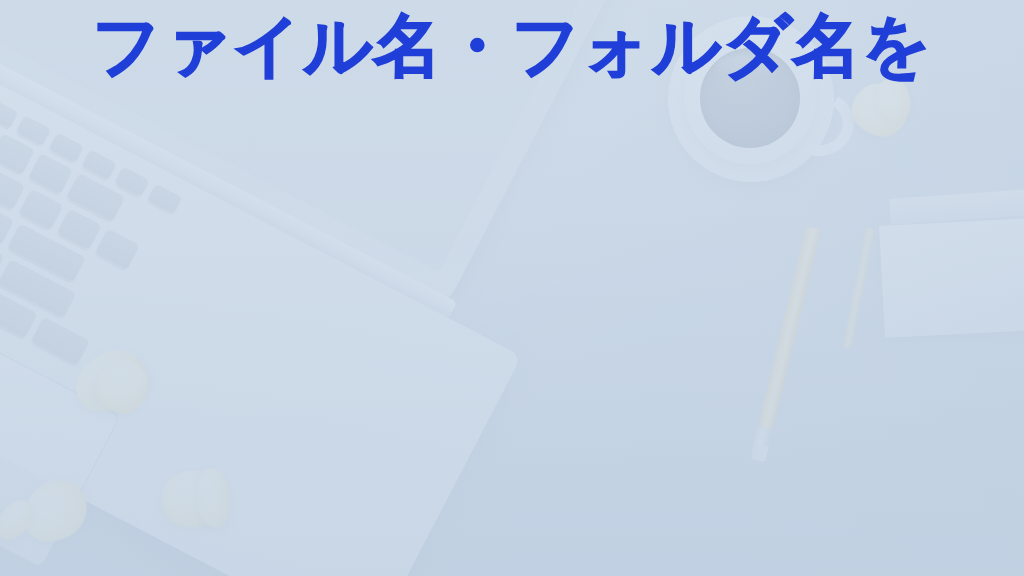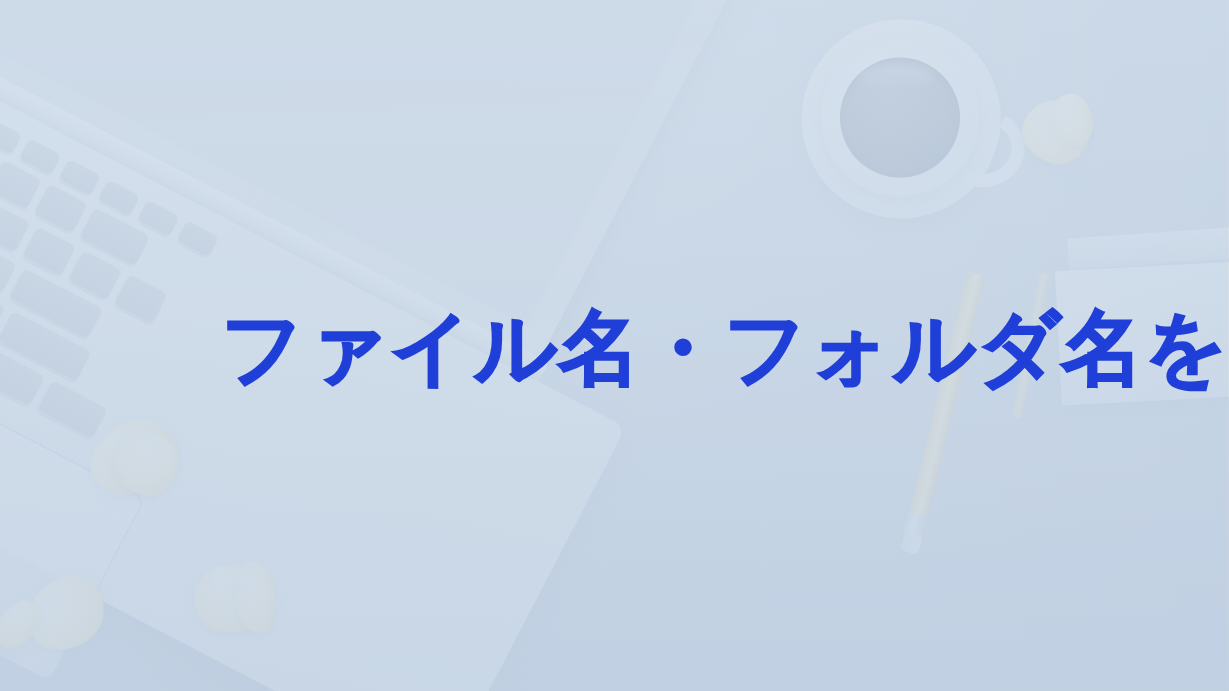--- a/index.html
+++ b/index.html
@@ -176,22 +176,22 @@
     mix-blend-mode:normal;
   }
   .tint2{
     position:absolute;inset:0;
     background:linear-gradient(180deg,rgba(214,226,238,.30) 0%,rgba(196,212,229,.22) 55%,rgba(190,207,226,.34) 100%);
   }
 
   
   .title-wrap{
     position:absolute;inset:0;
-    display:flex;flex-direction:column;
-    align-items:flex-end;justify-content:center;
+    display:flex;flex-direction:row;
+    align-items:flex-start;justify-content:center;
     gap:6px;
   }
   .title-line{
     color:#1f3fd8;
     font-family:"DejaVu Sans","Liberation Sans",sans-serif;
     font-weight:700;
     font-size:68px;
     line-height:1.18;
     letter-spacing:.012em;
     white-space:nowrap;

